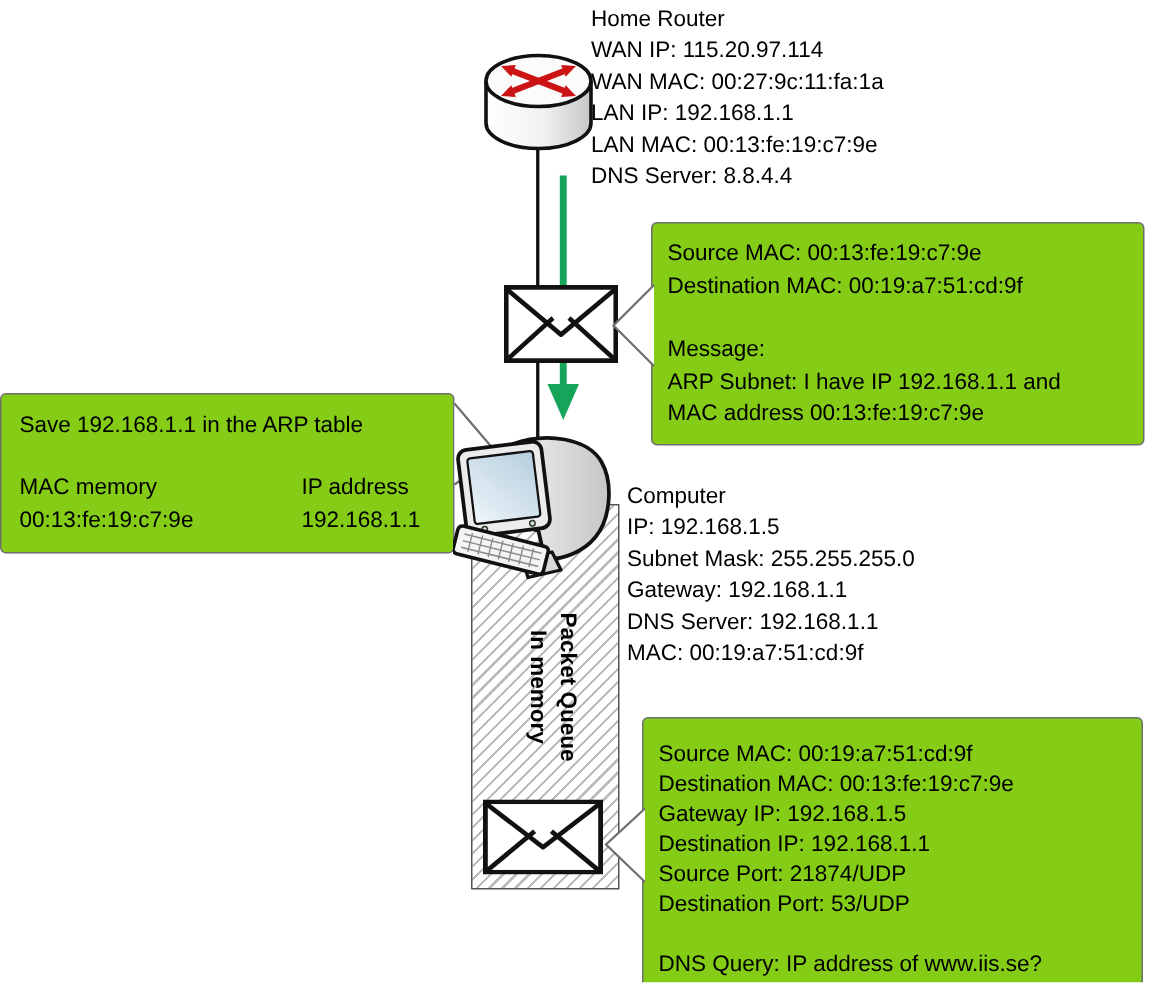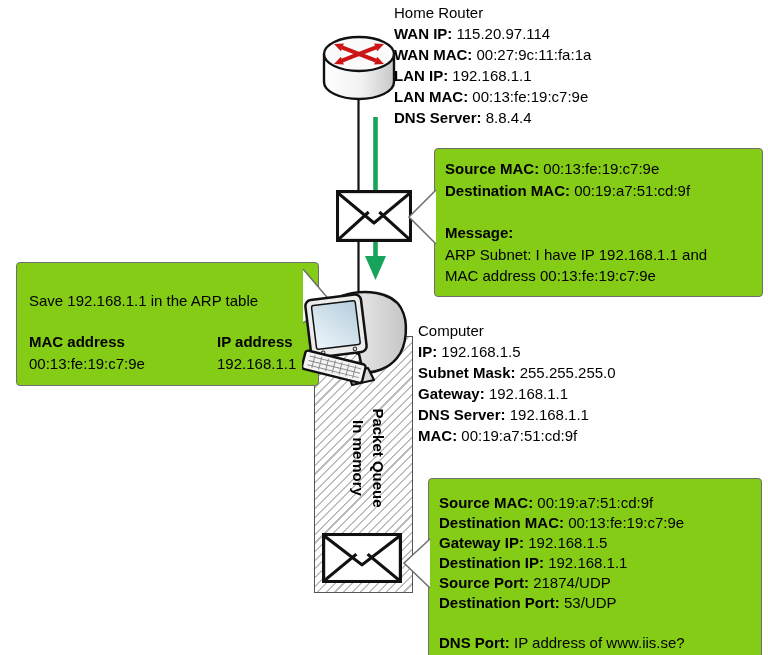--- a/index.html
+++ b/index.html
@@ -5,21 +5,21 @@
 <style>
   html,body{margin:0;padding:0;background:#fff;}
   #canvas{
     position:relative;width:768px;height:655px;background:#ffffff;overflow:hidden;
     font-family:"Liberation Sans","DejaVu Sans",sans-serif;font-size:15px;color:#000;
   }
   .abs{position:absolute;}
   svg{display:block;}
   
   .info .line{line-height:21px;white-space:nowrap;}
-  .b{font-weight:bold;}
+  .b{font-weight:normal;}
   
   .note{
     position:absolute;background:#84cc16;border:1.5px solid #6e6e6e;border-radius:4px;
     padding:9px 10px;box-sizing:border-box;z-index:3;
   }
   .note .line{line-height:21.5px;white-space:nowrap;}
   .note.tight .line{line-height:20px;}
   .line.blank{min-height:21px;}
   .note.tight .line.blank{min-height:20px;}
   
@@ -38,21 +38,21 @@
     transform:rotate(90deg);text-align:center;font-weight:bold;line-height:20px;white-space:nowrap;
   }
   #env1{left:336px;top:190px;width:76px;height:52px;z-index:3;}
   #env2{left:322px;top:533px;width:80px;height:50px;z-index:3;}
   #tail-layer{left:0;top:0;z-index:4;pointer-events:none;}
   #router-icon{left:320px;top:33px;width:78px;height:72px;z-index:5;}
   #computer-icon{left:302px;top:288px;width:110px;height:106px;z-index:5;}
   #router-info{left:394px;top:2px;z-index:5;}
   #computer-info{left:418px;top:320px;z-index:5;}
   #arp-reply-box{left:434px;top:148px;width:329px;}
-  #arp-table-box{left:16px;top:262px;width:303px;padding:28px 12px 12px;}
+  #arp-table-box{left:0;top:262px;width:303px;padding:11px 12px 12px;}
   #dns-box{left:428px;top:478px;width:334px;padding:14px 10px;}
 </style>
 </head>
 <body>
 
 <div id="canvas">
 
   <div id="hatch" class="abs"></div>
 
   <svg id="wire-layer" class="abs" width="768" height="655">
@@ -193,21 +193,21 @@
     </div>
     <div class="line blank"></div>
     <div class="line b">Message:</div>
     <div class="line">ARP Subnet: I have IP 192.168.1.1 and</div>
     <div class="line">MAC address 00:13:fe:19:c7:9e</div>
   </div>
 
   <div id="arp-table-box" class="note">
     <div class="title">Save 192.168.1.1 in the ARP table</div>
     <div class="arp-grid">
-      <span class="b">MAC address</span>
+      <span class="b">MAC memory</span>
       <span class="b">IP address</span>
       <span>00:13:fe:19:c7:9e</span>
       <span>192.168.1.1</span>
     </div>
   </div>
 
   <div id="dns-box" class="note tight">
     <div class="line">
       <span class="b">Source MAC:</span>
       <span>00:19:a7:51:cd:9f</span>
@@ -227,21 +227,21 @@
     <div class="line">
       <span class="b">Source Port:</span>
       <span>21874/UDP</span>
     </div>
     <div class="line">
       <span class="b">Destination Port:</span>
       <span>53/UDP</span>
     </div>
     <div class="line blank"></div>
     <div class="line">
-      <span class="b">DNS Port:</span>
+      <span class="b">DNS Query:</span>
       <span>IP address of www.iis.se?</span>
     </div>
   </div>
 
   <svg id="tail-layer" class="abs" width="768" height="655">
     <path d="M436 190 L409 217 L436 244" fill="#ffffff" stroke="#6e6e6e" stroke-width="1.5"></path>
     <path d="M303 269 L332 303 L303 323" fill="#ffffff" stroke="#6e6e6e" stroke-width="1.5"></path>
     <path d="M430 539 L404 563 L430 588" fill="#ffffff" stroke="#6e6e6e" stroke-width="1.5"></path>
   </svg>
 

